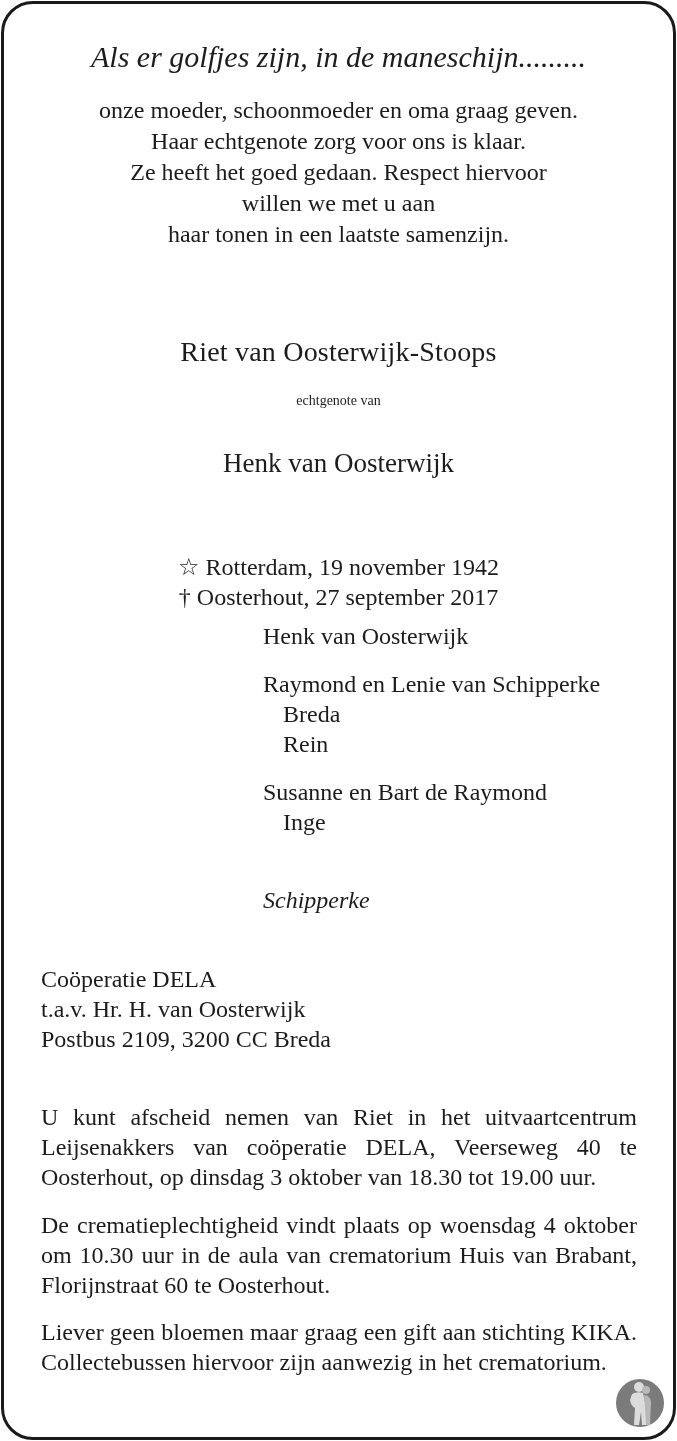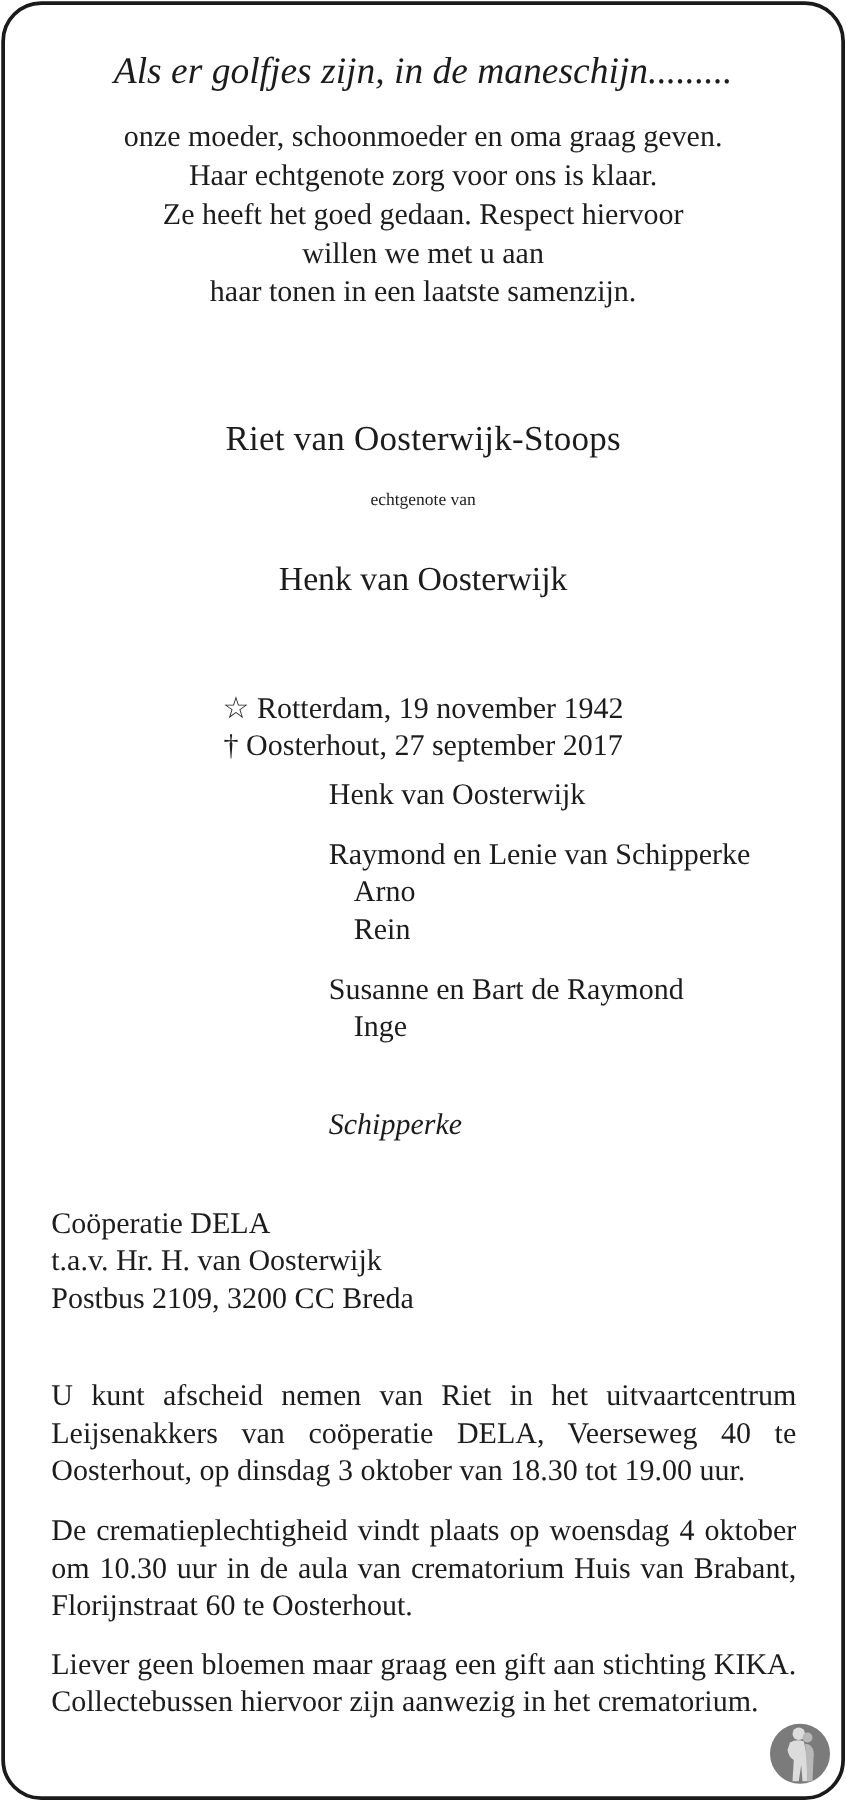--- a/index.html
+++ b/index.html
@@ -54,21 +54,21 @@
     <div>
       <span>†</span>
       <span>Oosterhout, 27 september 2017</span>
     </div>
   </div>
 
   <div class="abs family" style="top:617px;">Henk van Oosterwijk</div>
 
   <div class="abs family" style="top:665px;">
     <div>Raymond en Lenie van Schipperke</div>
-    <div class="indent">Arno</div>
+    <div class="indent">Breda</div>
     <div class="indent">Rein</div>
   </div>
 
   <div class="abs family" style="top:773px;">
     <div>Susanne en Bart de Raymond</div>
     <div class="indent">Inge</div>
   </div>
 
   <div class="abs family pet" style="top:881px;">Schipperke</div>
 

